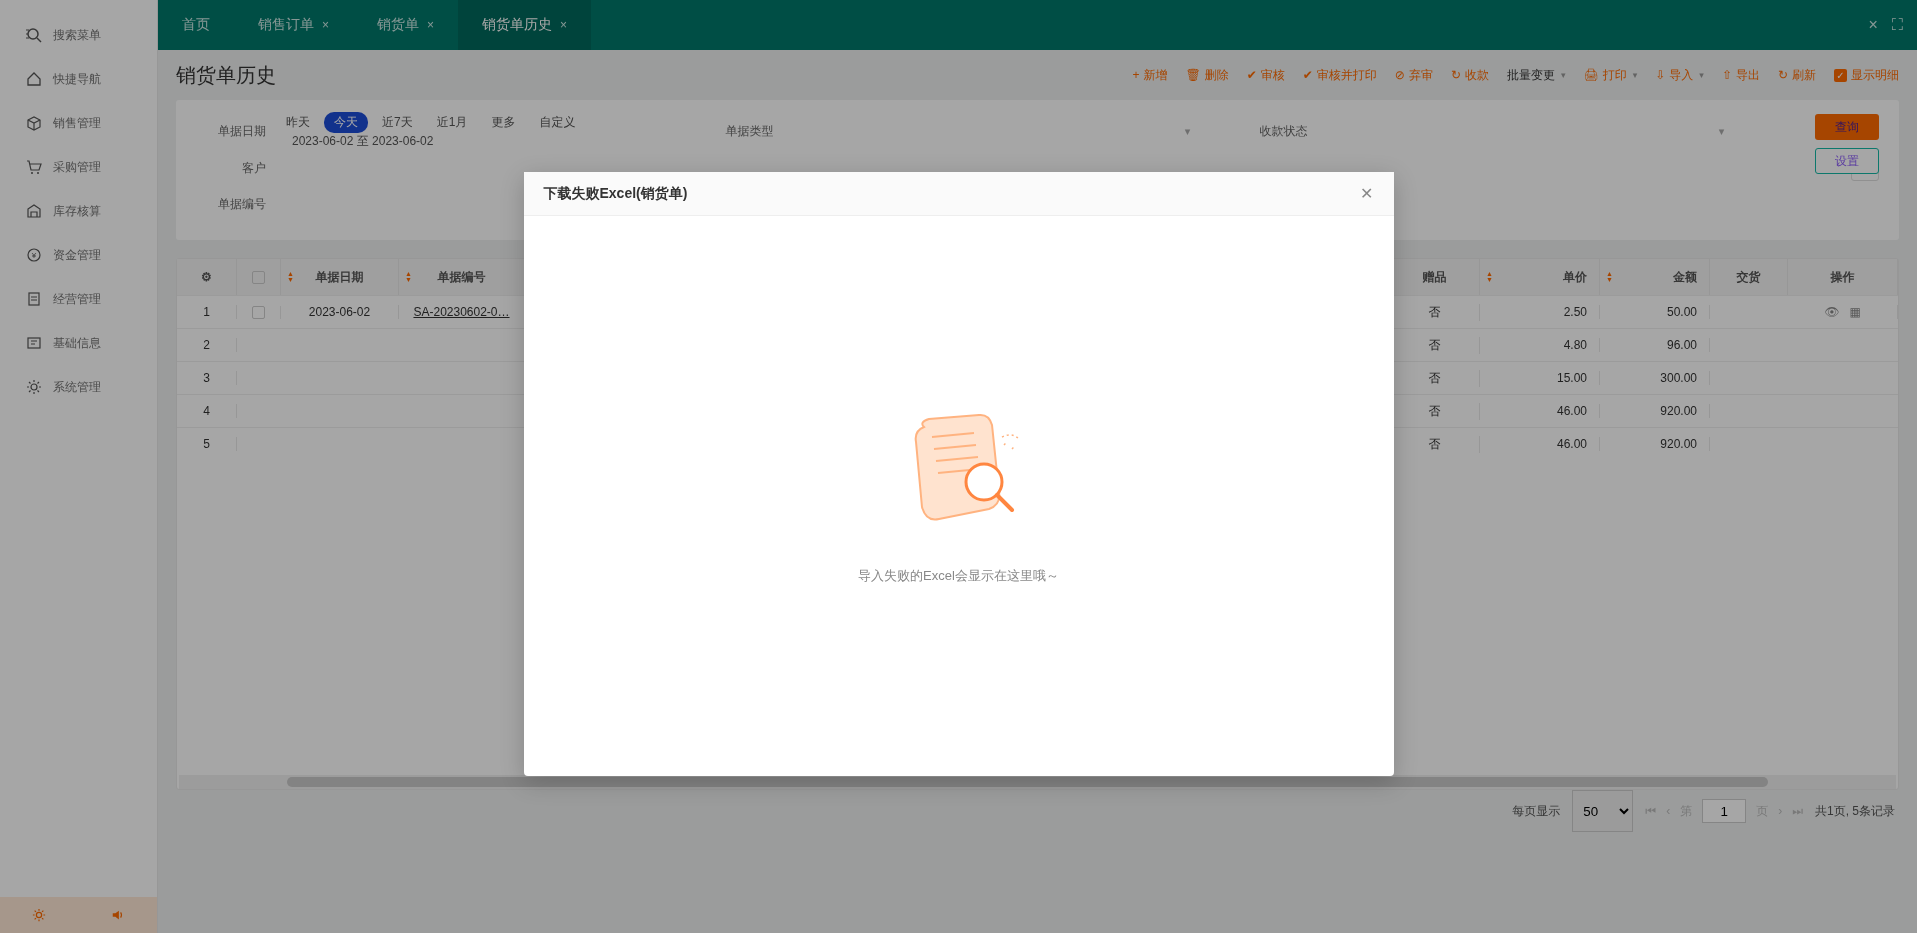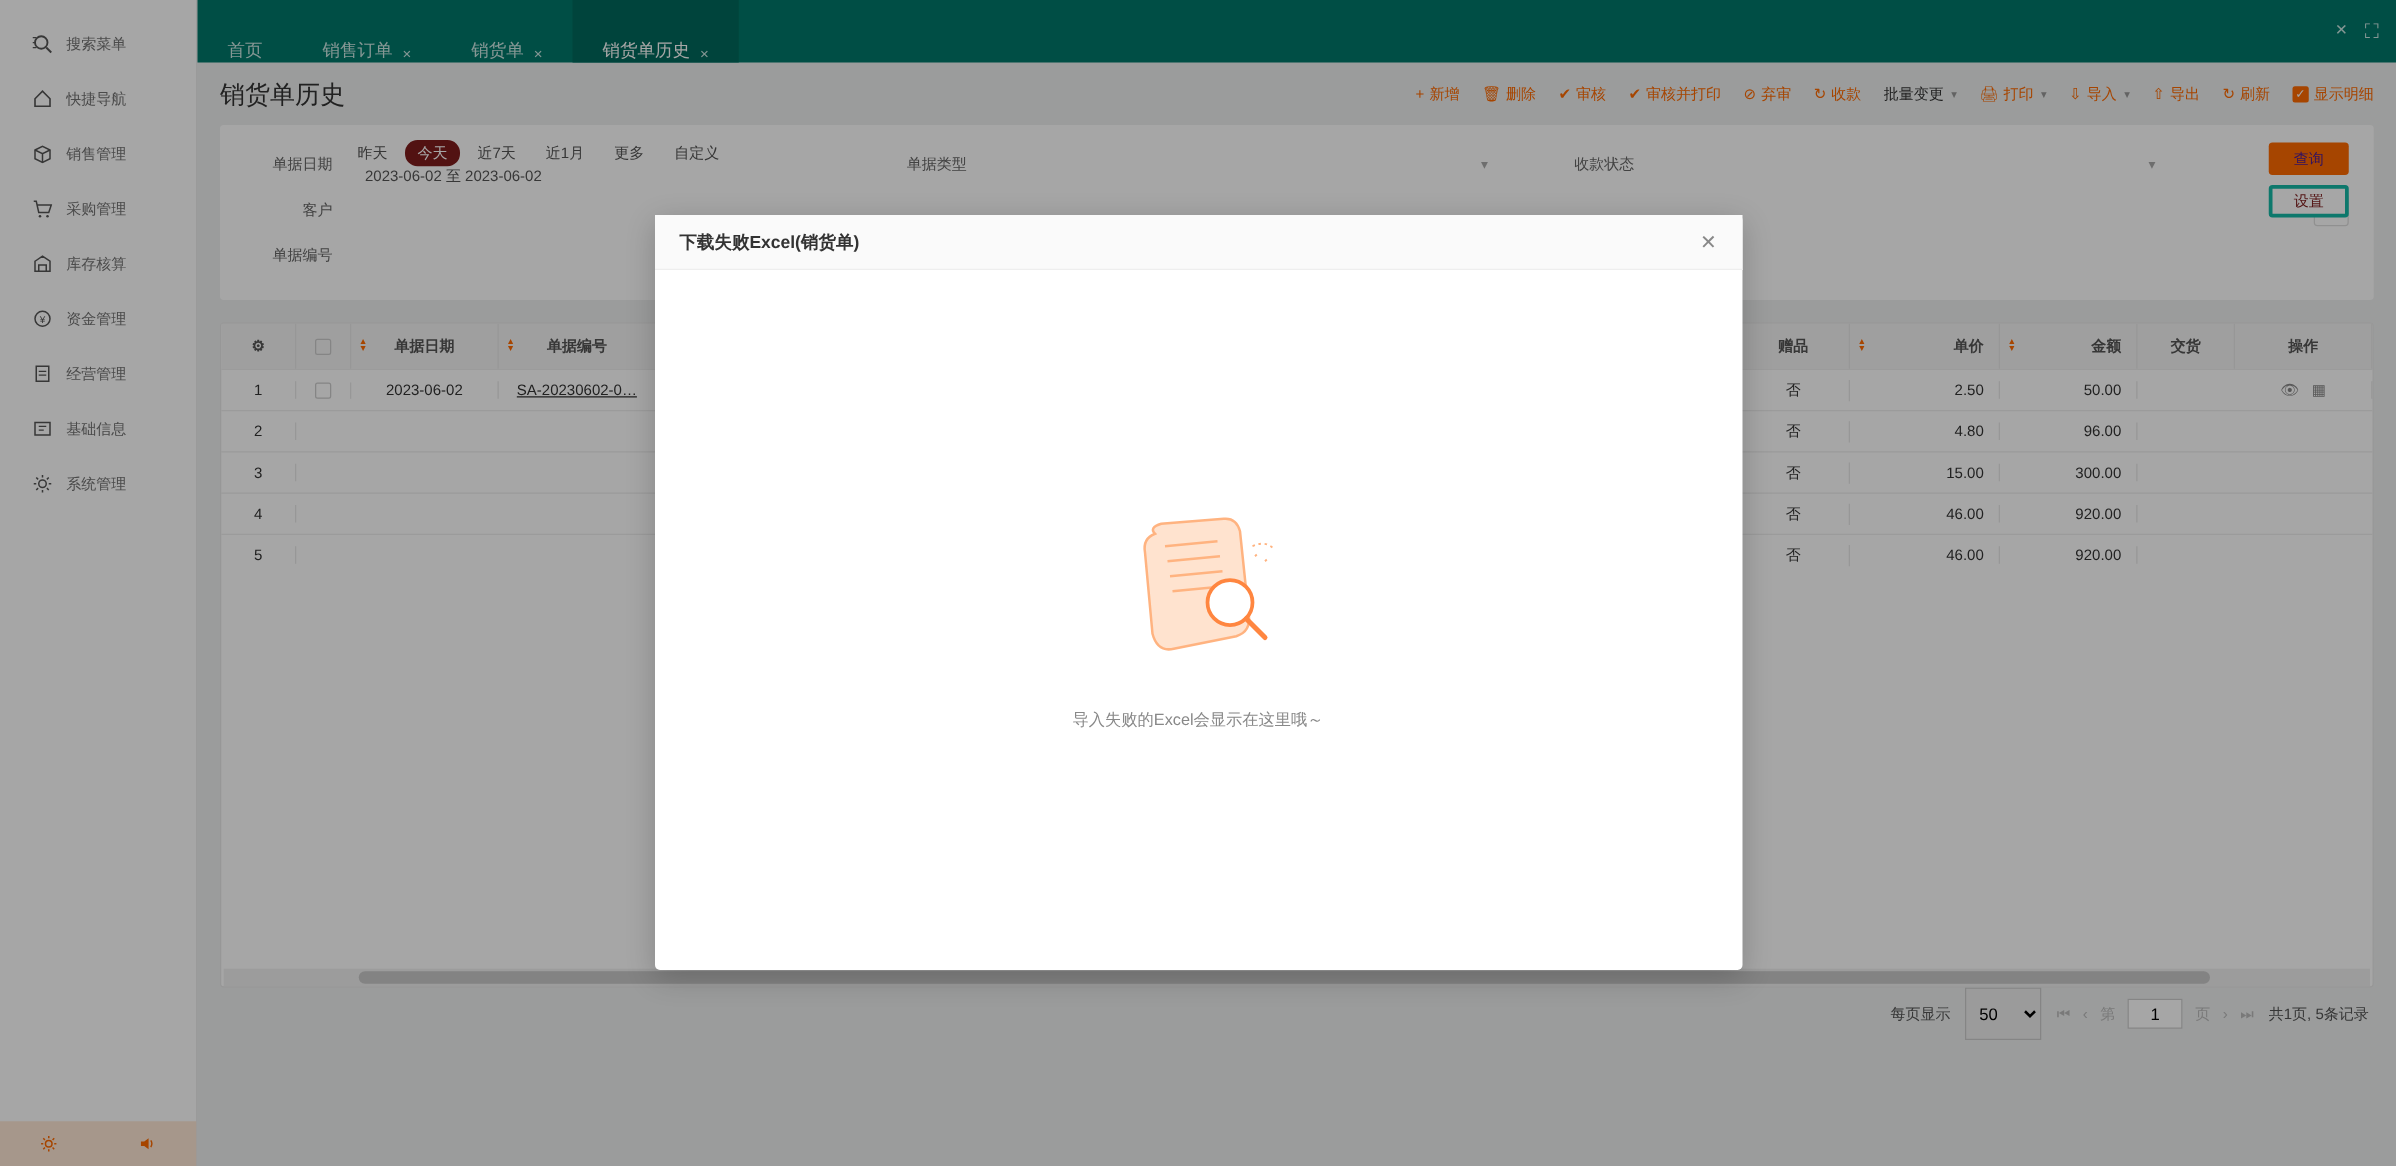--- a/index.html
+++ b/index.html
@@ -10,21 +10,21 @@
 .sidebar-item { display: flex; align-items: flex-end; height: 44px; padding-left: 25px; cursor: pointer; color: #737373; }
 .sidebar-icon { width: 18px; height: 18px; margin-right: 10px; display: inline-flex; align-items: center; justify-content: center; }
 .sidebar-bottom { position: absolute; bottom: 0; left: 0; right: 0; height: 36px; background: #ffe9d6; display: flex; }
 .sidebar-bottom .bbtn { flex: 1; display: flex; align-items: center; justify-content: center; color: #ff6a00; cursor: pointer; }
 
 
 .main { position: absolute; left: 158px; top: 0; right: 0; height: 933px; background: #eef0f0; }
 
 
 .tabbar { height: 50px; background: #00796b; display: flex; align-items: stretch; color: #fff; position: relative; }
-.tab { display: flex; align-items: flex-end; padding: 0 24px; cursor: pointer; font-size: 14px; color: #cde8e4; }
+.tab { display: flex; align-items: center; padding: 0 24px; cursor: pointer; font-size: 14px; color: #cde8e4; }
 .tab.active { background: #00695c; color: #fff; }
 .tab .close { margin-left: 8px; font-size: 12px; color: #cde8e4; }
 .tabbar-right { position: absolute; right: 0; top: 0; height: 50px; display: flex; align-items: center; gap: 14px; padding-right: 14px; color: #cde8e4; }
 .tabbar-right .ticon { cursor: pointer; font-size: 16px; }
 
 
 .page-head { display: flex; align-items: center; height: 50px; padding: 0 18px; }
 .page-title { font-size: 20px; color: #333; flex: 1; }
 .toolbar { display: flex; align-items: center; gap: 18px; }
 .tbtn { display: flex; align-items: center; gap: 4px; cursor: pointer; color: #333; font-size: 12px; }
@@ -32,28 +32,28 @@
 .tbtn .drop { font-size: 9px; color: #999; margin-left: 2px; }
 .tbtn.checked { color: #ff6a00; }
 .chk { width: 13px; height: 13px; background: #ff6a00; display: inline-flex; align-items: center; justify-content: center; color: #fff; font-size: 10px; border-radius: 2px; }
 
 
 .filter-box { background: #fff; margin: 0 18px; border-radius: 3px; padding: 12px 20px 18px 20px; position: relative; }
 .filter-row { display: flex; align-items: center; min-height: 36px; }
 .filter-label { width: 80px; text-align: right; color: #666; padding-right: 10px; }
 .date-chips { display: flex; align-items: center; gap: 4px; }
 .chip { padding: 2px 10px; border-radius: 10px; cursor: pointer; color: #555; }
-.chip.active { background: #7f1d1d; color: #fff; }
+.chip.active { background: #1d4ed8; color: #fff; }
 .date-range { margin-left: 16px; color: #555; font-size: 12px; }
 .filter-field { flex: 1; height: 28px; border: 1px solid transparent; position: relative; display: flex; align-items: center; }
 .filter-field .chev { position: absolute; right: 8px; color: #aaa; font-size: 11px; }
 .filter-field.wide { max-width: 420px; }
 .filter-right { position: absolute; right: 20px; top: 14px; display: flex; flex-direction: column; gap: 8px; align-items: center; }
 .query-btn { background: #ff6a00; color: #4c1d95; border: none; width: 64px; height: 26px; border-radius: 3px; cursor: pointer; font-size: 12px; }
-.setting-btn { background: #fff; color: #7f1d1d; border: 3px solid #14b8a6; width: 64px; height: 26px; border-radius: 3px; cursor: pointer; font-size: 12px; }
+.setting-btn { background: #fff; color: #8b5cf6; border: 1px solid #14b8a6; width: 64px; height: 26px; border-radius: 3px; cursor: pointer; font-size: 12px; }
 .ellipsis-box { width: 28px; height: 26px; border: 1px solid #ddd; border-radius: 3px; display: flex; align-items: center; justify-content: center; color: #888; cursor: pointer; margin-left: auto; }
 
 
 .table-wrap { margin: 18px 18px 0 18px; background: #fff; border: 1px solid #e8e8e8; border-radius: 3px; position: relative; }
 .thead { display: flex; height: 36px; background: #f5f5f5; font-weight: bold; color: #555; }
 .tcell { display: flex; align-items: center; justify-content: center; border-right: 1px solid #e8e8e8; font-size: 12px; }
 .thead .tcell { position: relative; }
 .sort-arrows { position: absolute; left: 6px; display: flex; flex-direction: column; font-size: 7px; line-height: 6px; }
 .sort-arrows .up { color: #ff6a00; }
 .sort-arrows .down { color: #ff6a00; }

